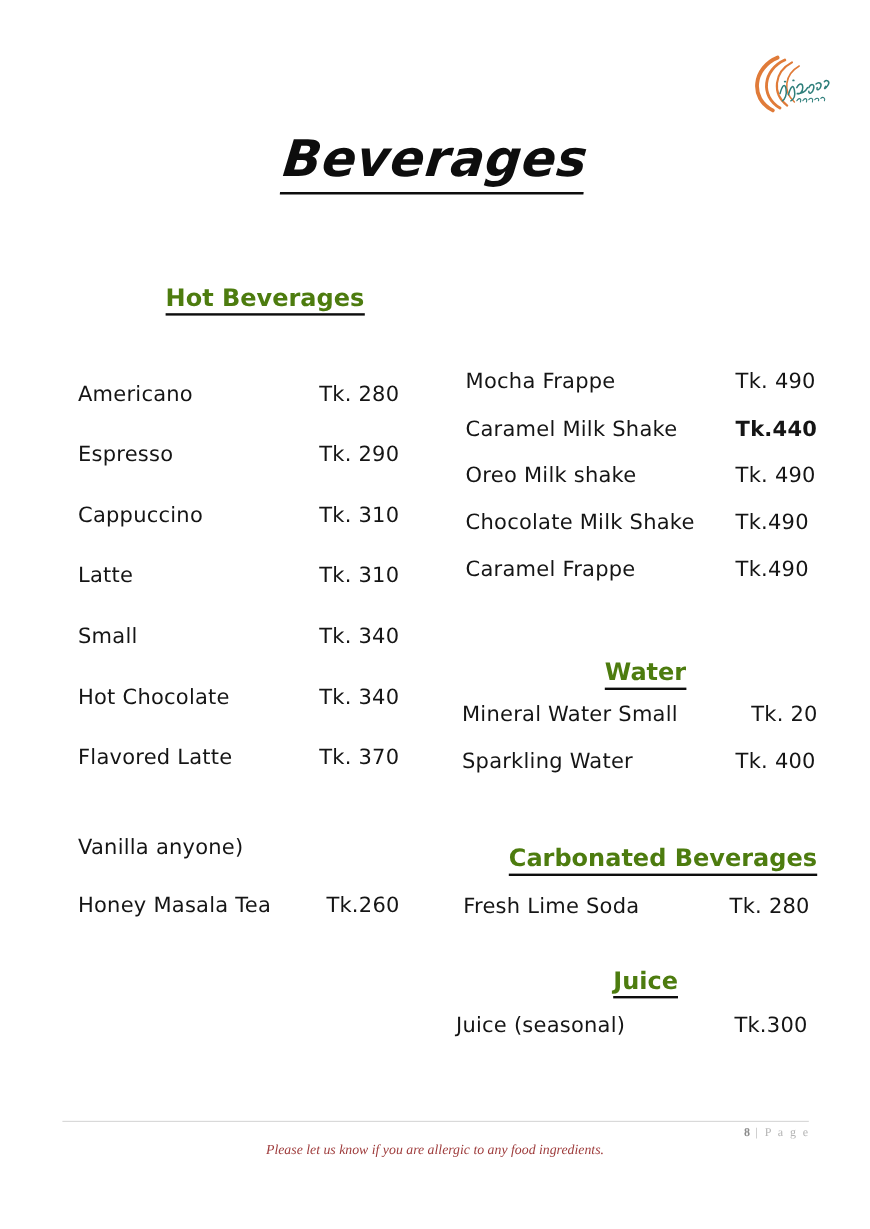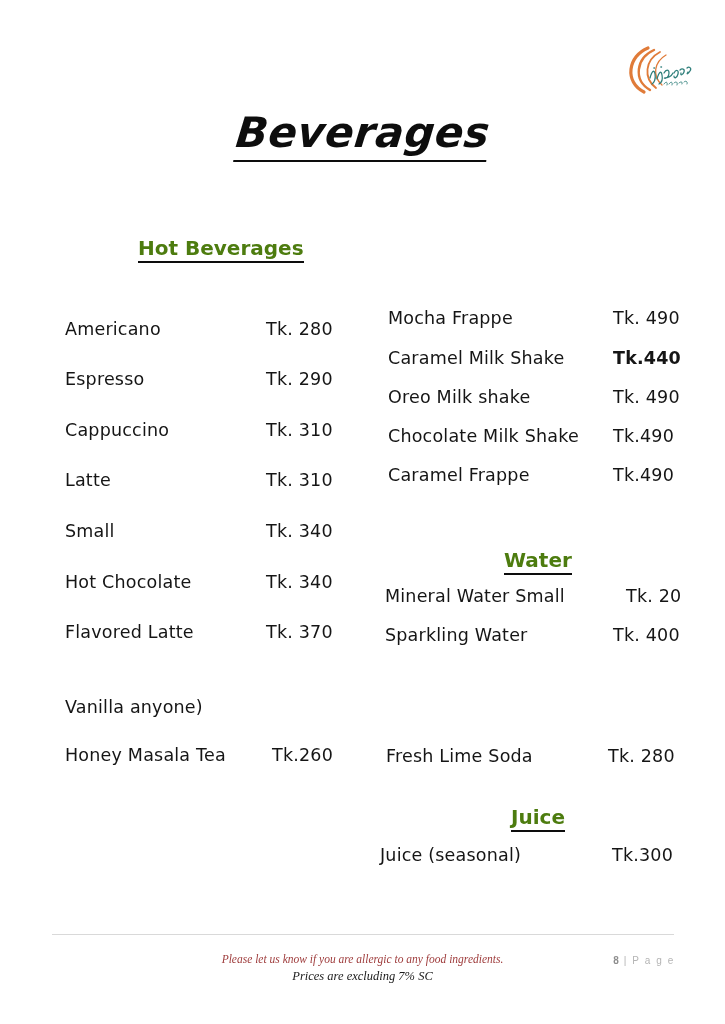--- a/index.html
+++ b/index.html
@@ -105,26 +105,25 @@
     left: 52px;
     top: 934px;
     width: 622px;
     height: 1px;
     background: #d9d9d9;
   }
   .page-num {
     position: absolute;
     right: 50px;
     top: 939px;
-    font-family: Liberation Sans, sans-serif;
+    font-family: Liberation Serif, serif;
     font-size: 10px;
     color: #b4b4b4;
     letter-spacing: 1.6px;
     white-space: nowrap;
-    margin-top: 16px;
   }
   .page-num b { color: #8d8d8d; font-weight: 700; letter-spacing: 0.5px; }
   .foot-note {
     position: absolute;
     left: 0;
     width: 725px;
     text-align: center;
     font-family: "Liberation Serif", serif;
     font-style: italic;
     white-space: nowrap;
@@ -245,20 +244,23 @@
 
   <div class="row" style="left:385px; top:586px; width:300px;">
     <span class="nm">Mineral Water Small</span>
     <span class="pr" style="left:241px;">Tk. 20</span>
   </div>
   <div class="row" style="left:385px; top:625px; width:300px;">
     <span class="nm">Sparkling Water</span>
     <span class="pr" style="left:228px;">Tk. 400</span>
   </div>
 
+  <div class="sec-head" style="left:424px; top:703px;">
+    <span>Carbonated Beverages</span>
+  </div>
 
   <div class="row" style="left:386px; top:746px; width:300px;">
     <span class="nm">Fresh Lime Soda</span>
     <span class="pr" style="left:222px;">Tk. 280</span>
   </div>
 
   <div class="sec-head" style="left:511px; top:805px;">
     <span>Juice</span>
   </div>
 
@@ -267,15 +269,14 @@
     <span class="pr" style="left:232px;">Tk.300</span>
   </div>
 
   <div class="footer-rule"></div>
 
   <div class="page-num">
     <b>8</b><span>&nbsp;|&nbsp;</span><span>P a g e</span>
   </div>
 
   <div class="foot-note foot-allergy">Please let us know if you are allergic to any food ingredients.</div>
-  <div class="foot-note foot-price">Prices are excluding 7% SC</div>
 
 </div>
 
 </body></html>

